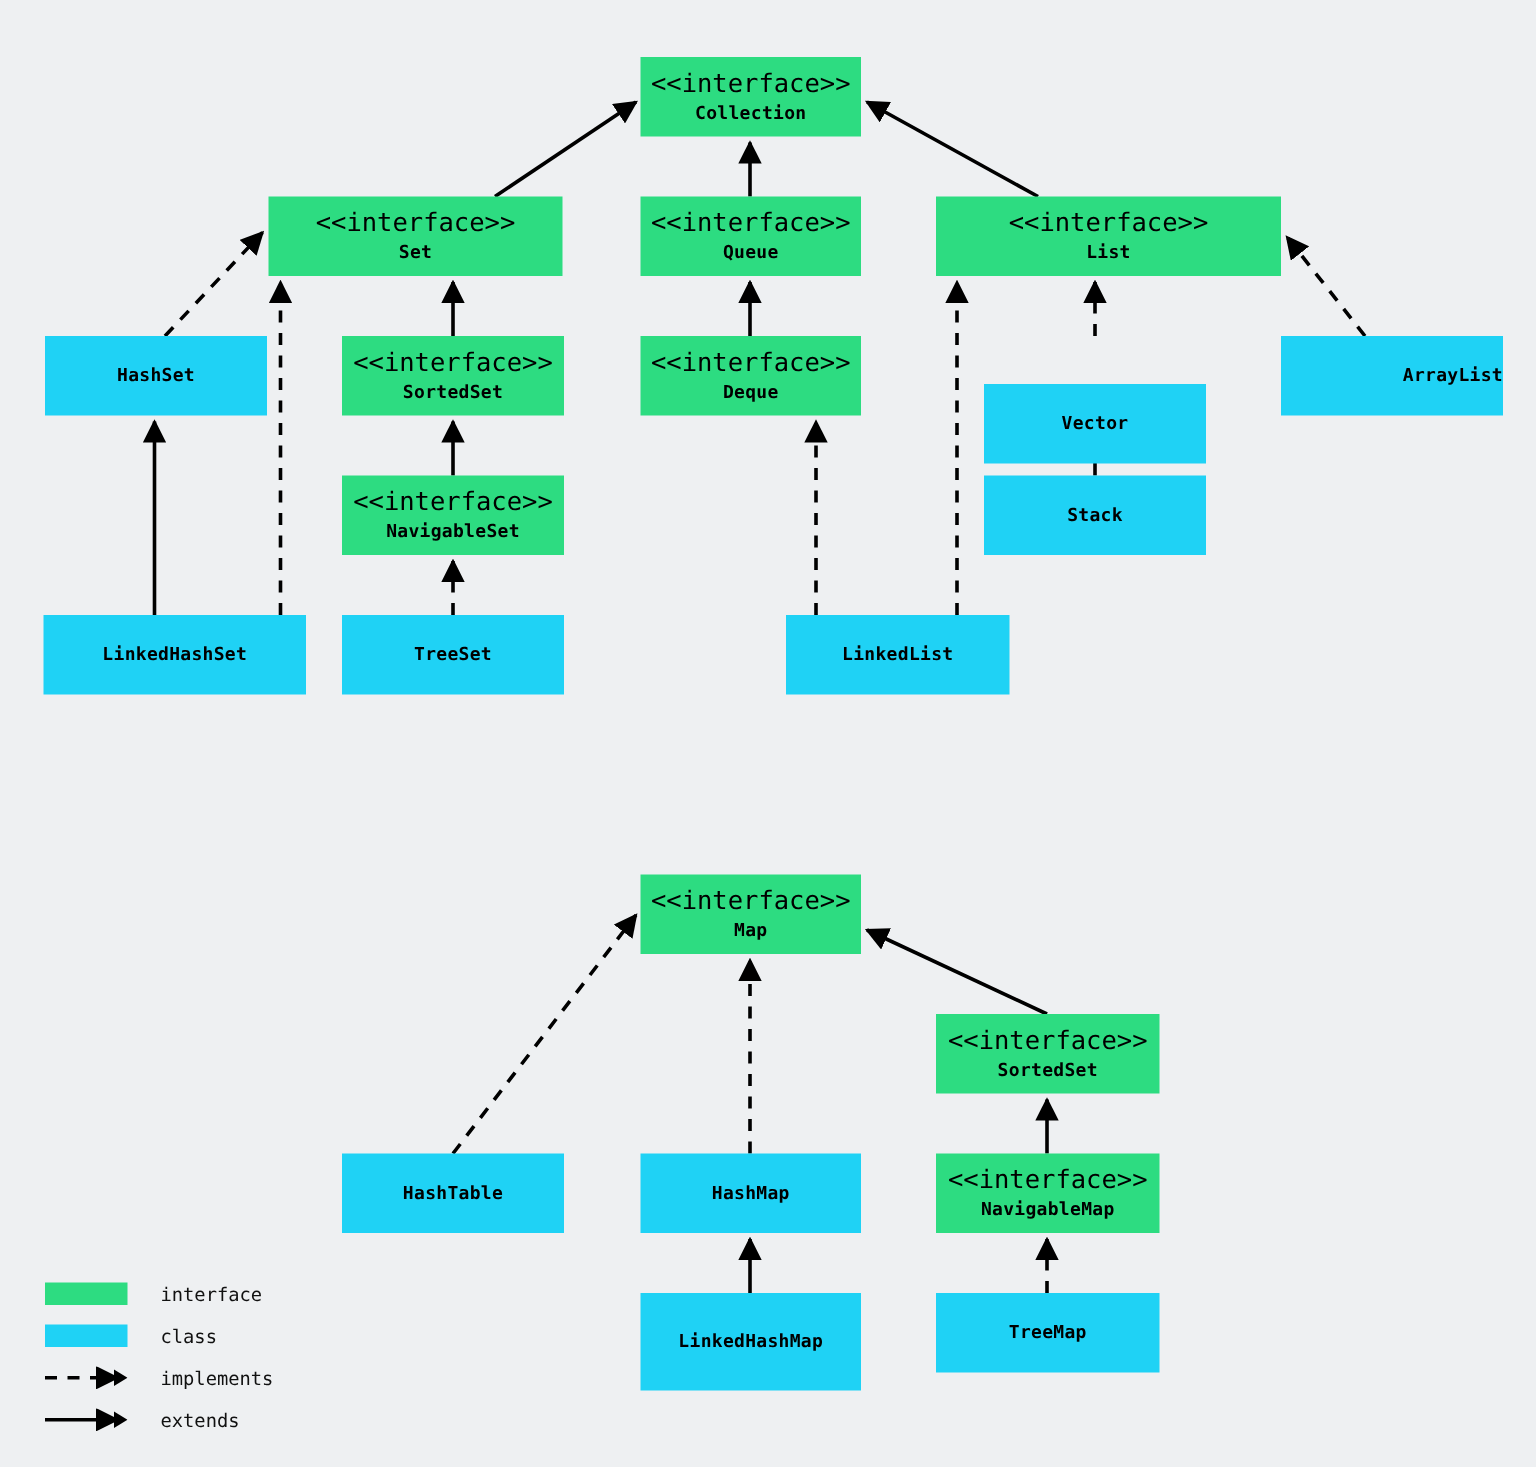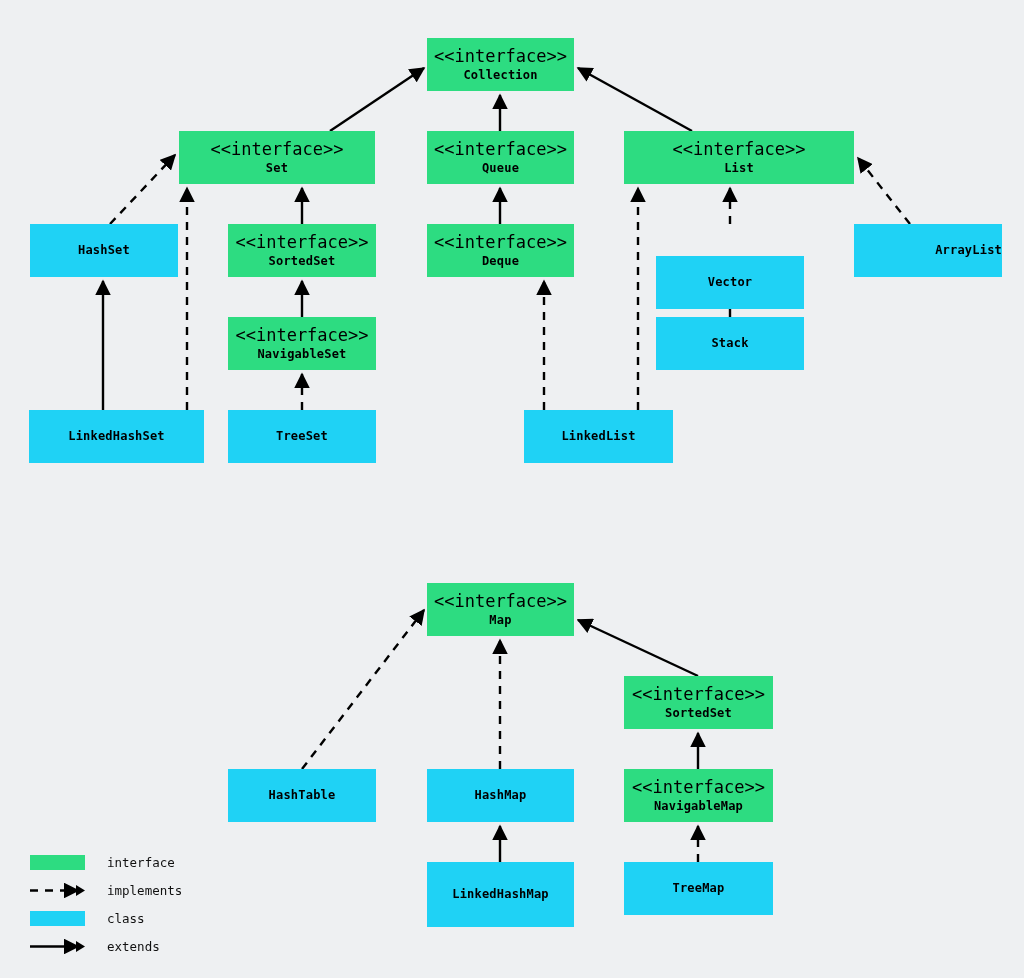--- a/index.html
+++ b/index.html
@@ -192,31 +192,31 @@
         <div class="nname">TreeMap</div>
       </div>
     </div>
 
   <div id="legend">
       <div class="legend-row">
         <div class="swatch interface"></div>
         <div class="legend-label">interface</div>
       </div>
       <div class="legend-row">
+        <div class="swatch class"></div>
+        <div class="legend-label">class</div>
+      </div>
+      <div class="legend-row">
         <div class="legend-line"><svg width="55" height="15" viewBox="0 0 55 15">
             <line x1="0" y1="7.5" x2="48" y2="7.5" stroke="#000" stroke-width="2.4" stroke-dasharray="8,7" marker-end="url(#arrowSolid)"></line>
             <path d="M 46 2 L 55 7.5 L 46 13 z" fill="#000"></path>
           </svg></div>
         <div class="legend-label">implements</div>
       </div>
       <div class="legend-row">
-        <div class="swatch class"></div>
-        <div class="legend-label">class</div>
-      </div>
-      <div class="legend-row">
         <div class="legend-line"><svg width="55" height="15" viewBox="0 0 55 15">
             <line x1="0" y1="7.5" x2="48" y2="7.5" stroke="#000" stroke-width="2.4" marker-end="url(#arrowSolid)"></line>
             <path d="M 46 2 L 55 7.5 L 46 13 z" fill="#000"></path>
           </svg></div>
         <div class="legend-label">extends</div>
       </div>
     </div>
 
 </div>
 

